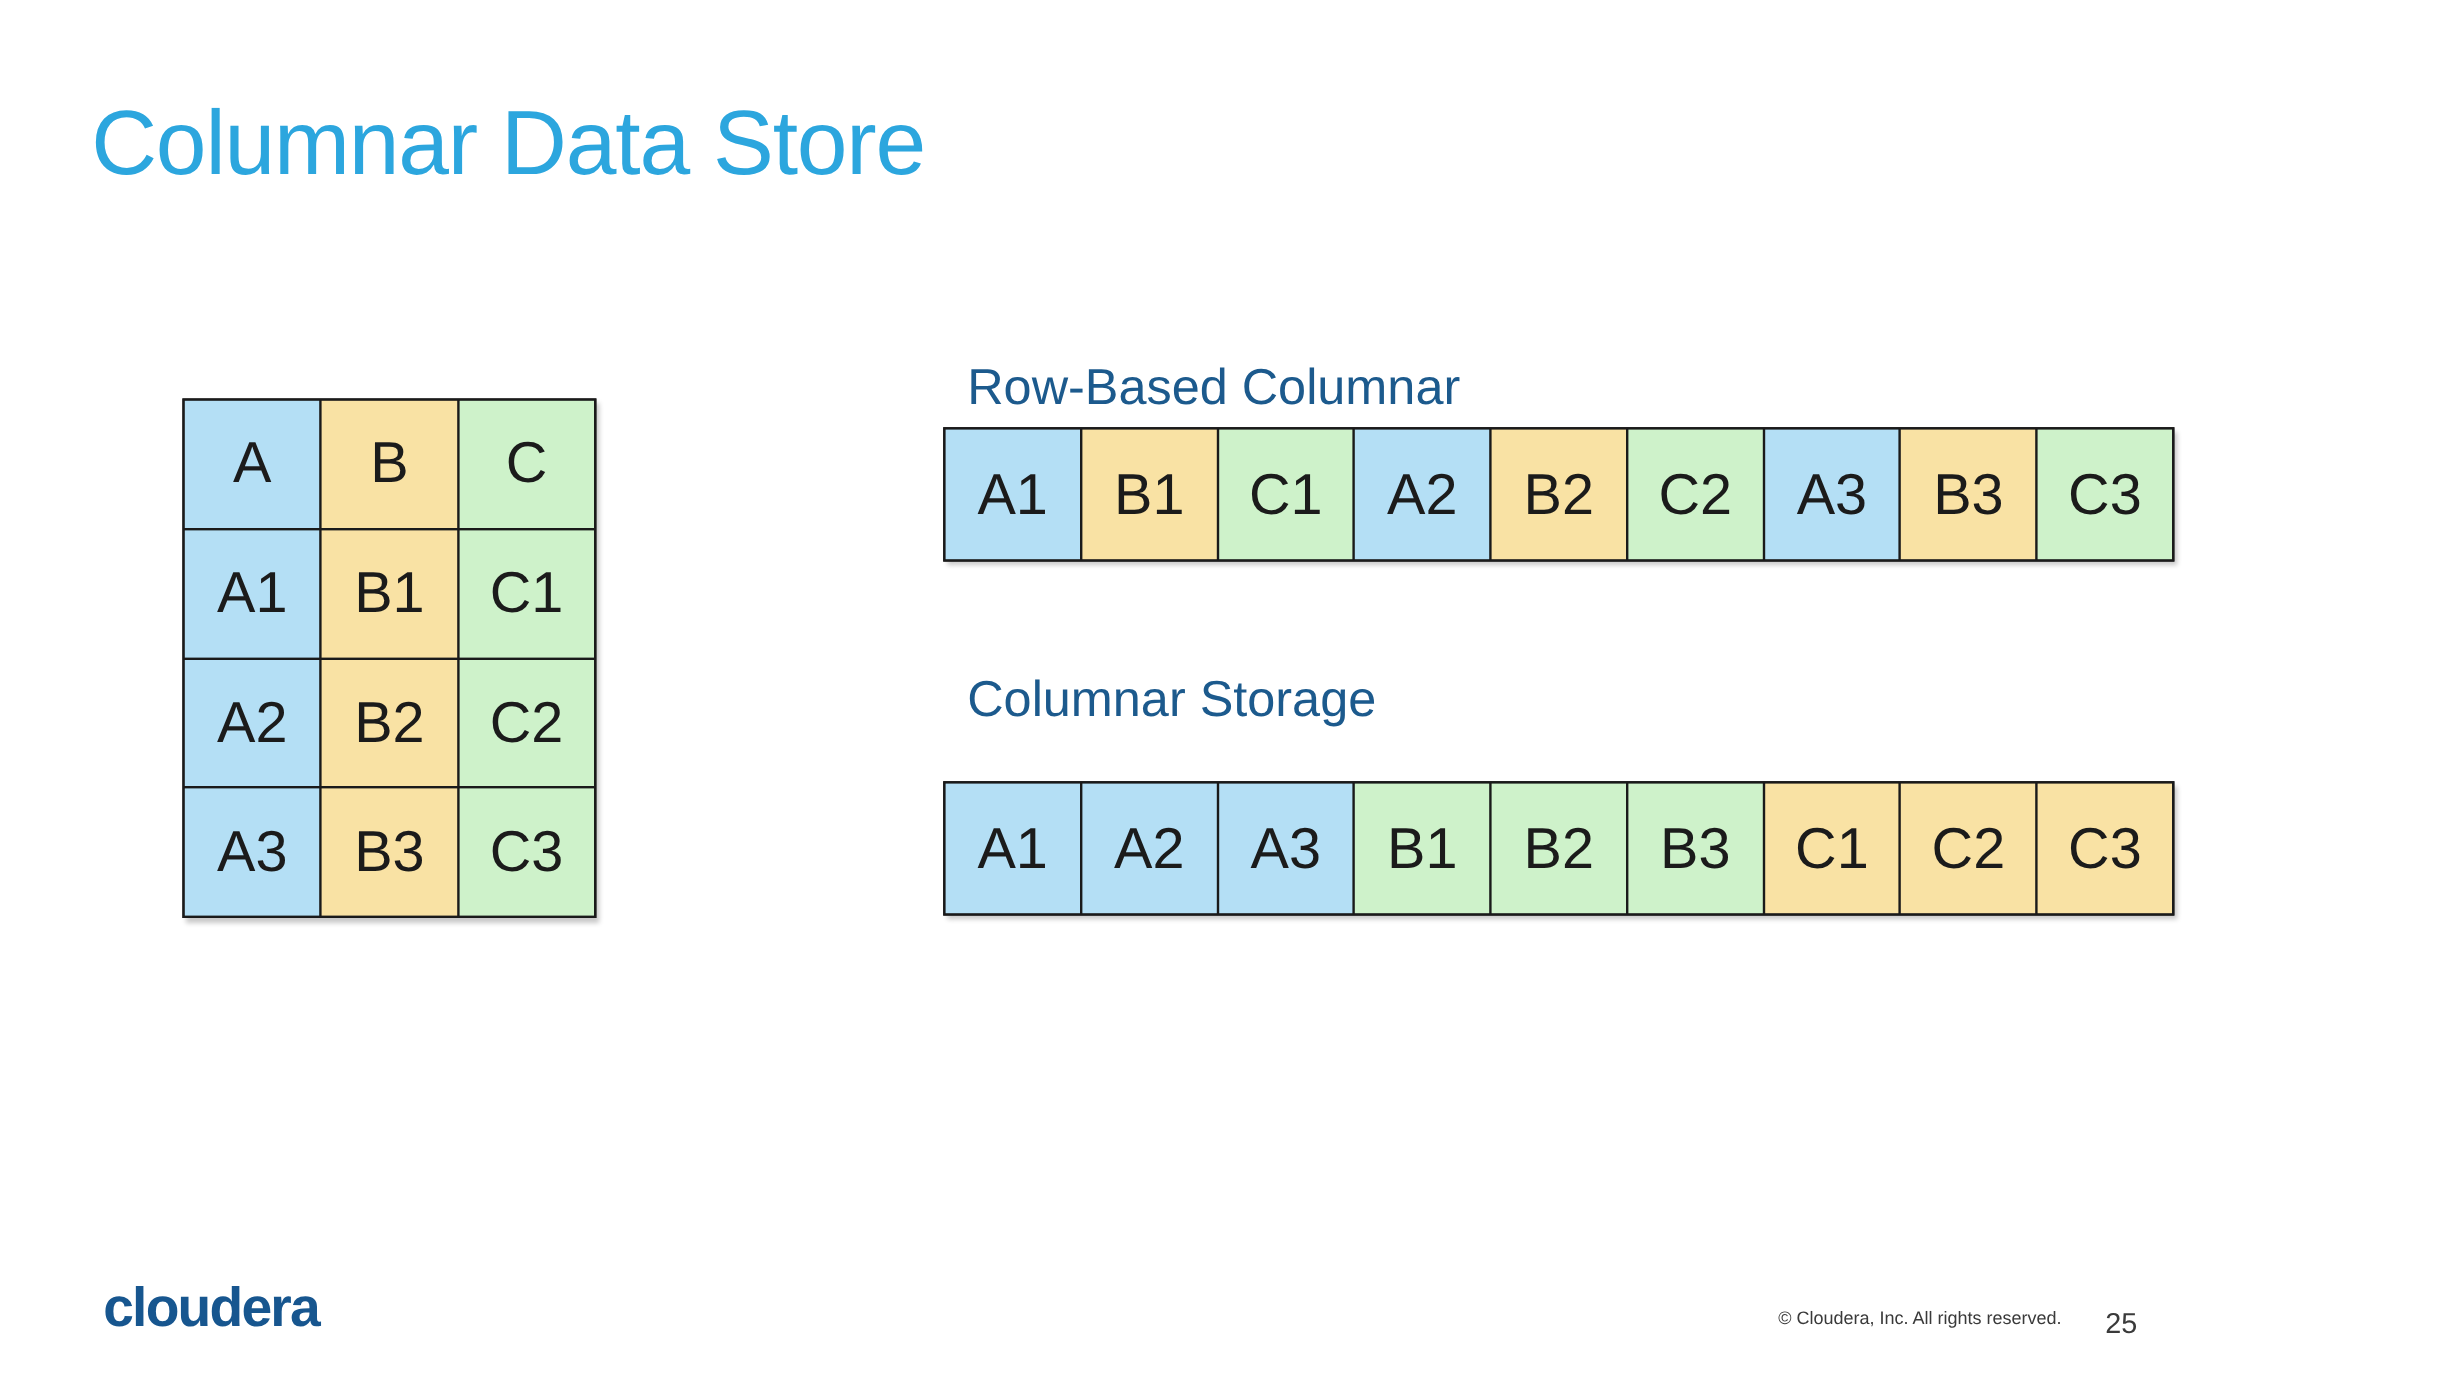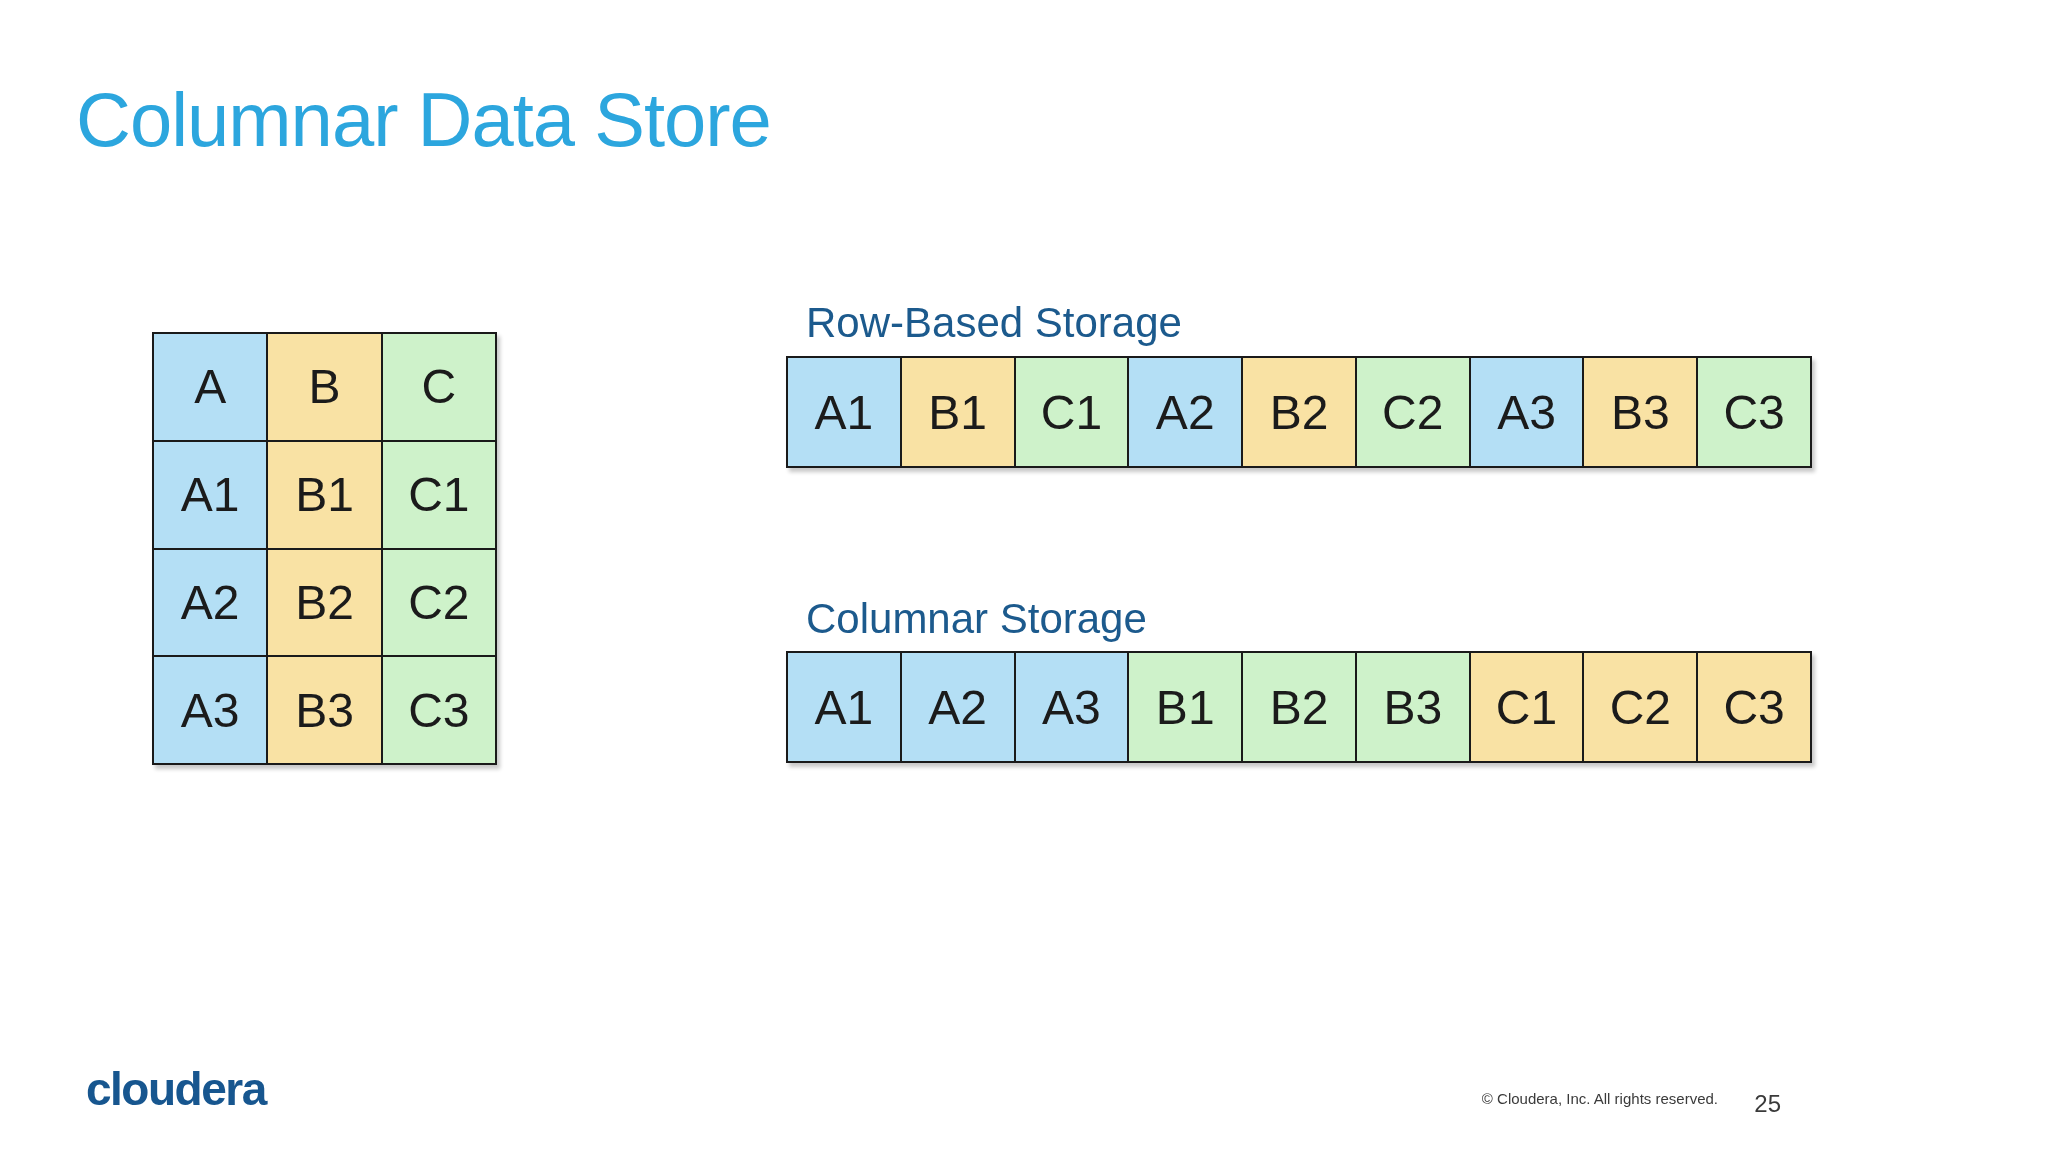--- a/index.html
+++ b/index.html
@@ -59,21 +59,21 @@
   .columnar-strip { top: 651px; }
   .strip-label {
     position: absolute;
     left: 806px;
     font-size: 42px;
     line-height: 1.1;
     color: var(--label-color, #1C5A8D);
     white-space: nowrap;
   }
   .row-strip-label { top: 300px; }
-  .columnar-strip-label { top: 596px; }
+  .columnar-strip-label { top: 560px; }
   .cloudera-logo {
     position: absolute;
     left: 86px;
     top: 1062px;
     font-size: 46px;
     font-weight: 700;
     letter-spacing: -1.5px;
     color: var(--logo-color, #17568F);
     white-space: nowrap;
     text-align: right;
@@ -109,21 +109,21 @@
       <div class="cell" style="background: rgb(249, 226, 164);">B1</div>
       <div class="cell" style="background: rgb(206, 242, 202);">C1</div>
       <div class="cell" style="background: rgb(180, 223, 245);">A2</div>
       <div class="cell" style="background: rgb(249, 226, 164);">B2</div>
       <div class="cell" style="background: rgb(206, 242, 202);">C2</div>
       <div class="cell" style="background: rgb(180, 223, 245);">A3</div>
       <div class="cell" style="background: rgb(249, 226, 164);">B3</div>
       <div class="cell" style="background: rgb(206, 242, 202);">C3</div>
     </div>
 
-  <div class="strip-label row-strip-label">Row-Based Storage</div>
+  <div class="strip-label row-strip-label">Row-Based Columnar</div>
 
   <div class="grid-box storage-strip row-strip">
       <div class="cell" style="background: rgb(180, 223, 245);">A1</div>
       <div class="cell" style="background: rgb(249, 226, 164);">B1</div>
       <div class="cell" style="background: rgb(206, 242, 202);">C1</div>
       <div class="cell" style="background: rgb(180, 223, 245);">A2</div>
       <div class="cell" style="background: rgb(249, 226, 164);">B2</div>
       <div class="cell" style="background: rgb(206, 242, 202);">C2</div>
       <div class="cell" style="background: rgb(180, 223, 245);">A3</div>
       <div class="cell" style="background: rgb(249, 226, 164);">B3</div>

